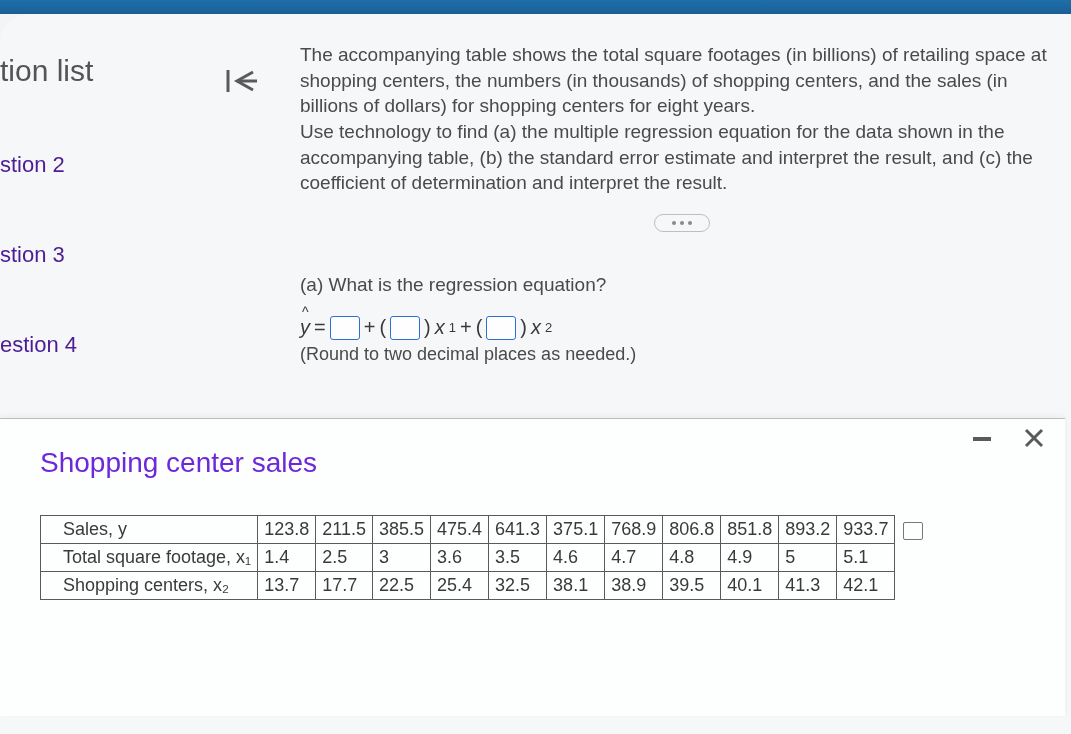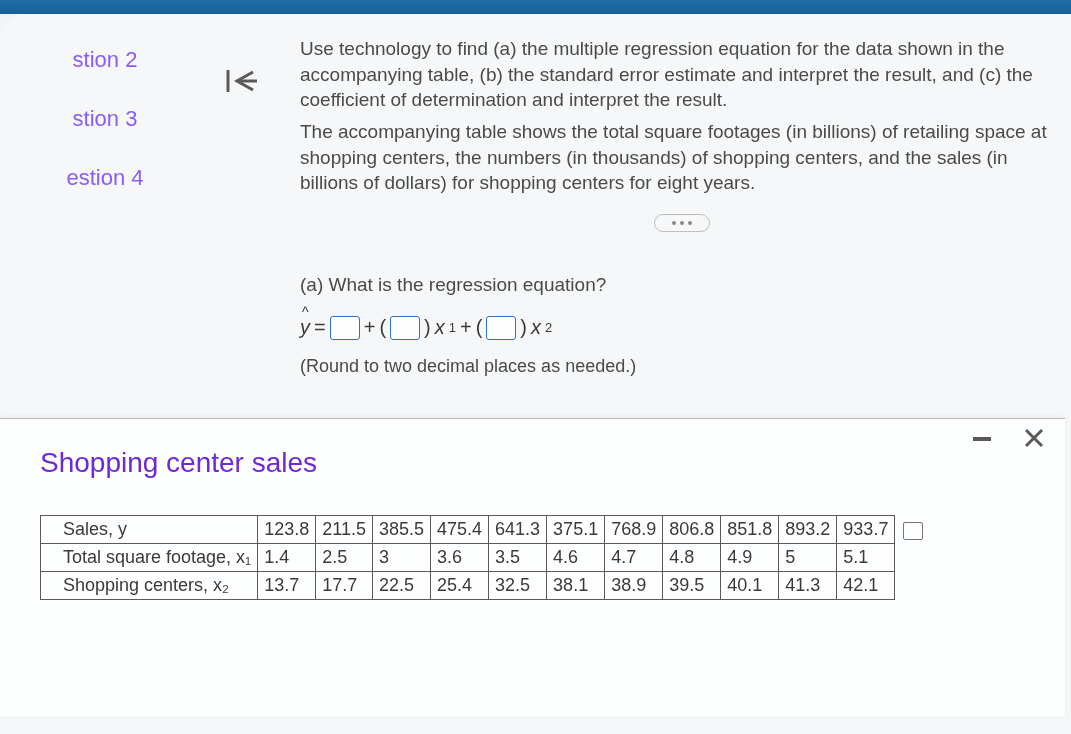--- a/index.html
+++ b/index.html
@@ -29,23 +29,22 @@
     left: 0; top: 0; bottom: 0;
     width: 210px;
   }
   .sidebar-title {
     font-size: 30px;
     color: #545454;
     padding: 40px 0 0 0;
   }
   .q-item {
     font-size: 22px;
-    color: #8b5cf6;
-    margin-top: 33px;
-    text-align: center;
+    color: #4c1d95;
+    margin-top: 64px;
   }
   .collapse-area {
     position: absolute;
     left: 218px;
     top: 46px;
   }
   .collapse-btn {
     width: 48px; height: 42px;
     display: flex; align-items: center; justify-content: center;
     color: #5a5a5a;
@@ -119,21 +118,21 @@
     display: inline-block;
     width: 30px; height: 24px;
     border: 1px solid #2e6fd1;
     border-radius: 3px;
     background: #fefefe;
   }
   .sub { font-size: 13px; vertical-align: sub; }
   .round-note {
     font-size: 18px;
     color: #4a4a4a;
-    margin-top: 16px;
+    margin-top: 4px;
   }
 
   
   .modal {
     position: absolute;
     left: 0;
     right: 6px;
     bottom: 18px;
     height: 298px;
     background: #fdfefe;
@@ -193,38 +192,39 @@
   }
 </style>
 </head>
 <body>
 
 <div class="topbar"></div>
 
 <div class="page">
 
   <div class="sidebar">
+    <div class="sidebar-title">tion list</div>
     <div class="q-item">stion 2</div>
     <div class="q-item">stion 3</div>
     <div class="q-item">estion 4</div>
   </div>
 
   <div class="collapse-area">
     <div class="collapse-btn">
       <svg width="34" height="26" viewBox="0 0 34 26">
         <line x1="3" y1="2" x2="3" y2="24" stroke="#5a5a5a" stroke-width="3"></line>
         <polyline points="28,4 12,13 28,22" fill="none" stroke="#5a5a5a" stroke-width="3"></polyline>
         <line x1="12" y1="13" x2="32" y2="13" stroke="#5a5a5a" stroke-width="3"></line>
       </svg>
     </div>
   </div>
 
   <div class="content">
+    <div class="prompt" style="margin-top:6px">The accompanying table shows the total square footages (in billions) of retailing space at shopping centers, the numbers (in thousands) of shopping centers, and the sales (in billions of dollars) for shopping centers for eight years.</div>
     <div class="prompt">Use technology to find (a) the multiple regression equation for the data shown in the accompanying table, (b) the standard error estimate and interpret the result, and (c) the coefficient of determination and interpret the result.</div>
-    <div class="prompt" style="margin-top:6px">The accompanying table shows the total square footages (in billions) of retailing space at shopping centers, the numbers (in thousands) of shopping centers, and the sales (in billions of dollars) for shopping centers for eight years.</div>
 
     <div style="display:flex;justify-content:center;">
       <div class="dots-divider">
         <span></span>
           <span></span>
           <span></span>
       </div>
     </div>
 
     <div class="part-a">(a) What is the regression equation?</div>

